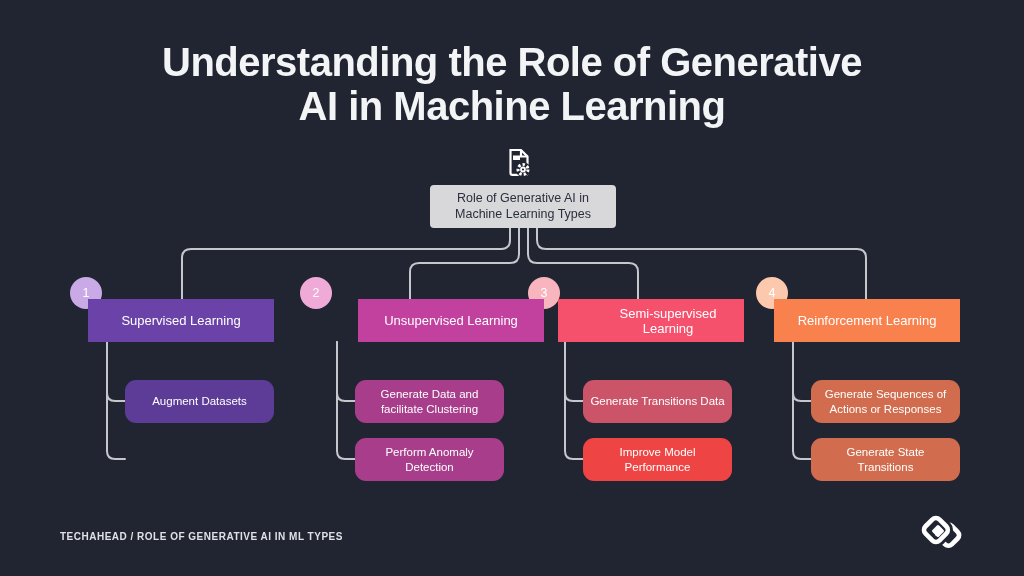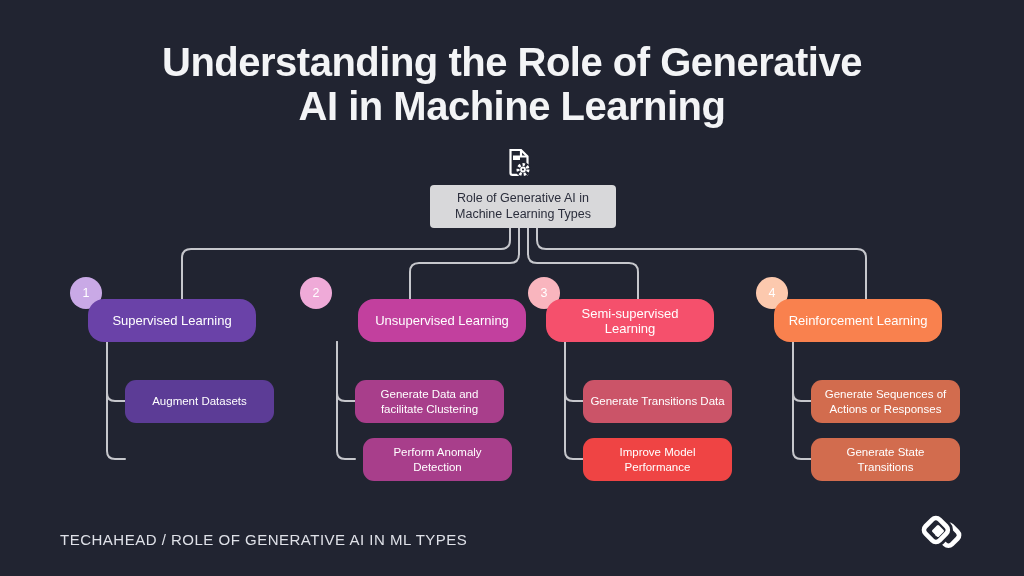--- a/index.html
+++ b/index.html
@@ -17,34 +17,34 @@
   .root-icon{position:absolute;left:507px;top:148px;width:24px;height:29px;}
   .connectors{position:absolute;left:0;top:0;z-index:1;}
   .node{
     position:absolute;z-index:2;display:flex;align-items:center;justify-content:center;
     text-align:center;color:#ffffff;white-space:pre-line;box-sizing:border-box;
   }
   .root-node{
     left:430px;top:185px;width:186px;height:43px;border-radius:4px;
     background:#d8d8da;color:#2b2e3c;font-size:12.5px;line-height:1.25;font-weight:500;
   }
-  .parent{top:299px;width:168px;height:43px;border-radius:16px;font-size:13px;padding:2px 10px;}
-  .p1{left:88px;}  .p2{left:318px;margin-left:40px;}  .p3{left:546px;}  .p4{left:774px;}
+  .parent{top:299px;width:186px;height:43px;border-radius:0;font-size:13px;padding:2px 10px;}
+  .p1{left:88px;}  .p2{left:318px;margin-left:40px;}  .p3{left:558px;padding-left:44px;}  .p4{left:774px;}
   .child{width:149px;height:43px;border-radius:11px;font-size:11.5px;line-height:1.3;padding:2px 5px;}
   .row-a{top:380px;} .row-b{top:438px;}
   .c1{left:125px;} .c2{left:355px;} .c3{left:583px;} .c4{left:811px;}
   .badge{
     position:absolute;top:277px;width:32px;height:32px;border-radius:50%;z-index:1;
     display:flex;align-items:center;justify-content:center;
     color:#ffffff;font-size:12.5px;font-weight:500;
   }
   .badge-1{left:70px;} .badge-2{left:300px;} .badge-3{left:528px;} .badge-4{left:756px;}
   .footer{
     position:absolute;left:60px;top:531px;color:#dfe1e8;
-    font-size:15px;letter-spacing:0.5px;font-weight:400;
+    font-size:10px;letter-spacing:0.5px;font-weight:700;
   }
   .logo{position:absolute;left:910px;top:507px;width:56px;height:48px;}
 </style>
 </head>
 <body>
 
 <div class="canvas">
 
   <h1 class="title">Understanding the Role of Generative
 AI in Machine Learning</h1>
@@ -86,21 +86,21 @@
 Machine Learning Types</div>
 
   <div class="badge badge-1" style="background-color: rgb(201, 169, 230);">1</div>
   <div class="node parent p1" style="background-color: rgb(106, 66, 168);">Supervised Learning</div>
   <div class="node child c1 row-a" style="background-color: rgb(92, 60, 150);">Augment Datasets</div>
 
   <div class="badge badge-2" style="background-color: rgb(239, 170, 216);">2</div>
   <div class="node parent p2" style="background-color: rgb(194, 64, 158);">Unsupervised Learning</div>
   <div class="node child c2 row-a" style="background-color: rgb(168, 62, 139);">Generate Data and
 facilitate Clustering</div>
-  <div class="node child c2 row-b" style="background-color: rgb(168, 62, 139); margin-left: 8px;">Perform Anomaly
+  <div class="node child c2 row-b" style="background-color: rgb(168, 62, 139);">Perform Anomaly
 Detection</div>
 
   <div class="badge badge-3" style="background-color: rgb(249, 181, 190);">3</div>
   <div class="node parent p3" style="background-color: rgb(245, 80, 108);">Semi-supervised Learning</div>
   <div class="node child c3 row-a" style="background-color: rgb(203, 84, 104);">Generate Transitions Data</div>
   <div class="node child c3 row-b" style="background-color: #ef4444;">Improve Model
 Performance</div>
 
   <div class="badge badge-4" style="background-color: rgb(252, 201, 174);">4</div>
   <div class="node parent p4" style="background-color: rgb(249, 129, 78);">Reinforcement Learning</div>

